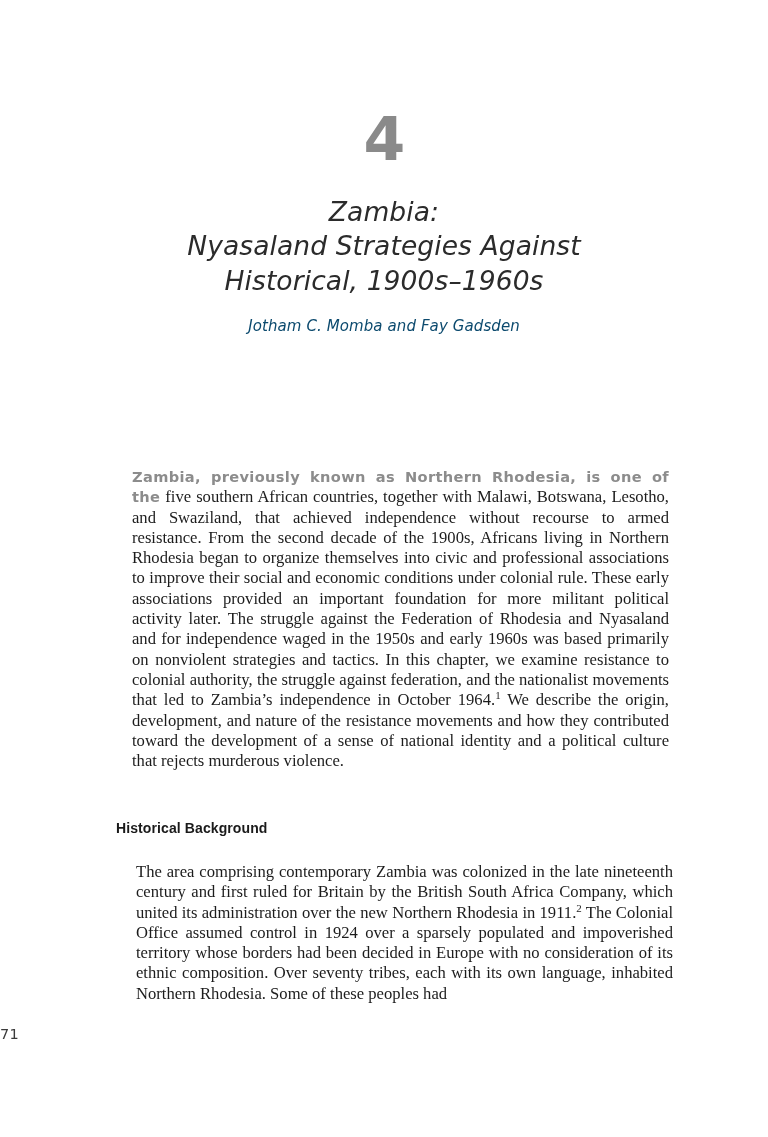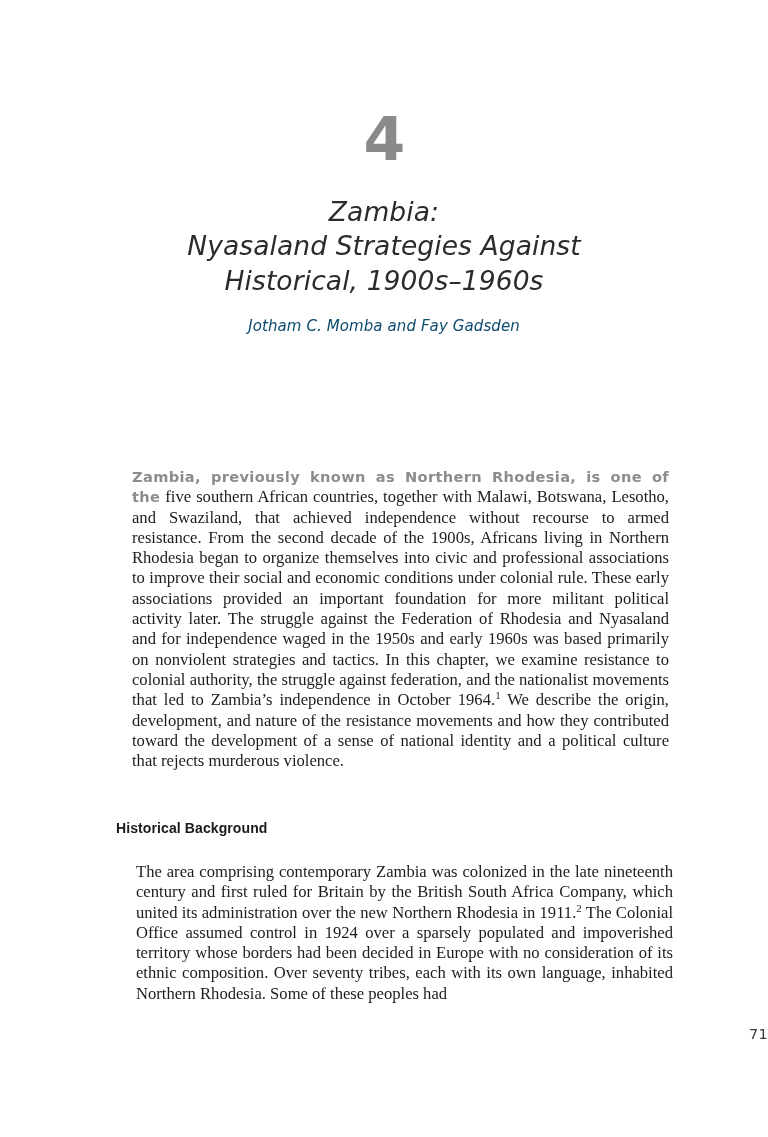--- a/index.html
+++ b/index.html
@@ -118,21 +118,21 @@
     width: 537px;
     margin-left: 20px;
   }
 
   
   .folio {
     position: absolute;
     left: 0;
     top: 1026px;
     width: 768px;
-    text-align: right;
+    text-align: left;
     font-family: "DejaVu Sans", sans-serif;
     font-size: 14.5px;
     font-weight: 400;
     color: #3a3a3a;
     letter-spacing: 0.3px;
   }
 </style>
 </head>
 <body>
 

